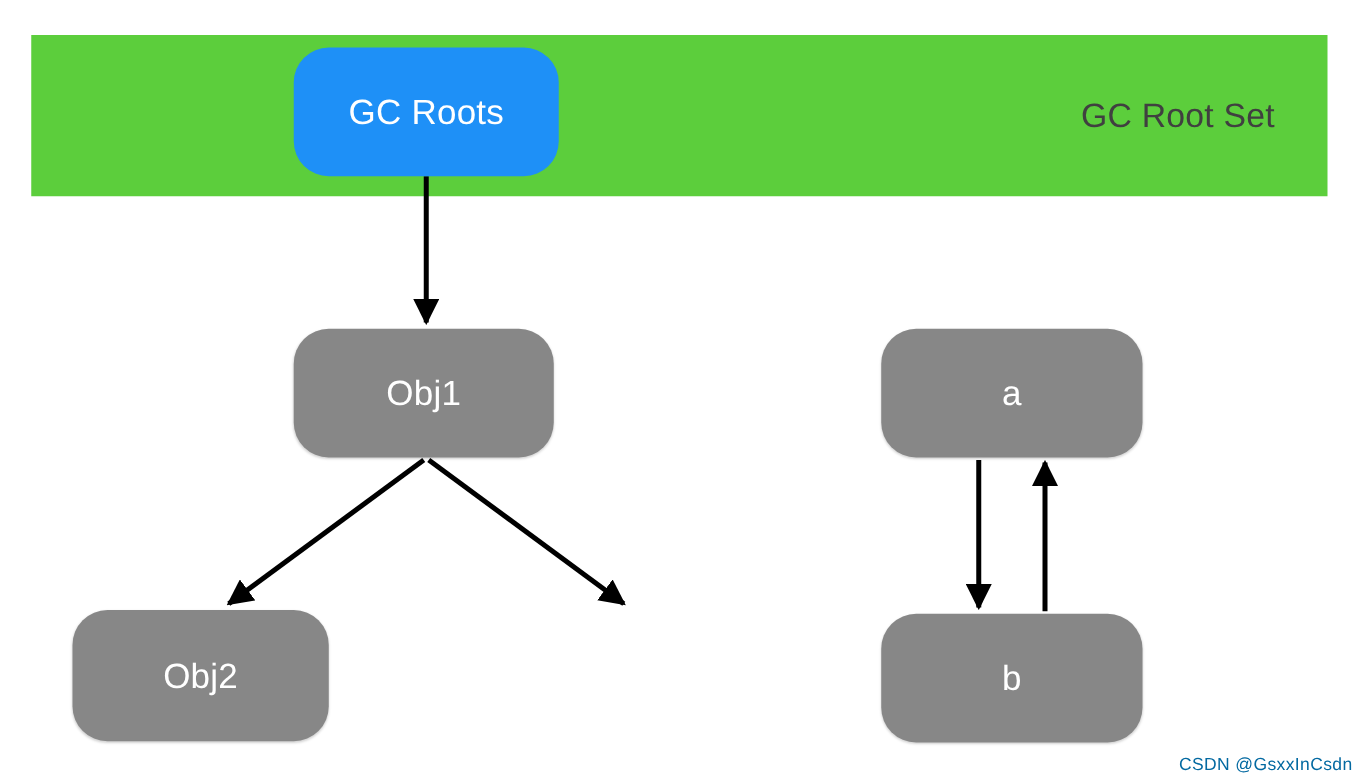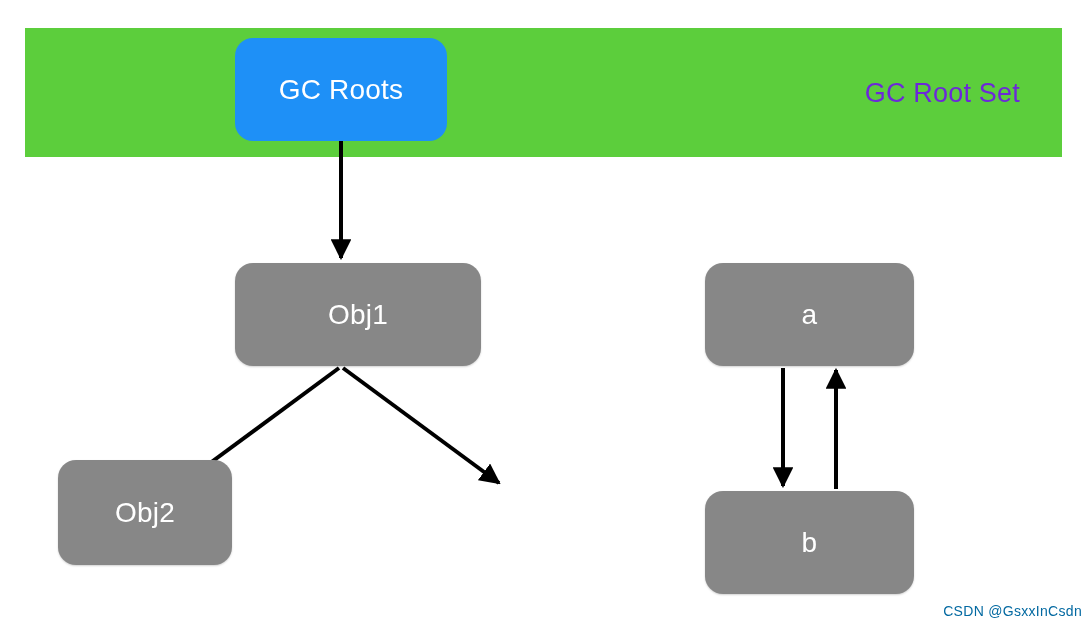--- a/index.html
+++ b/index.html
@@ -32,31 +32,31 @@
     top: 28px;
     width: 1037px;
     height: 129px;
     background: #5CCE3C;
   }
   .band-label {
     position: absolute;
     right: 42px;
     top: 50%;
     transform: translateY(-50%);
-    color: #6d28d9;
+    color: #404040;
     font-size: 27px;
     letter-spacing: 0.2px;
     white-space: nowrap;
   }
   .node {
     position: absolute;
     display: flex;
     align-items: center;
     justify-content: center;
-    border-radius: 18px;
+    border-radius: 28px;
     color: #ffffff;
     box-sizing: border-box;
   }
   .node-label {
     font-size: 28px;
     line-height: 1;
     letter-spacing: 0.2px;
     white-space: nowrap;
   }
   .node.root {
@@ -64,22 +64,22 @@
     left: 235px;
     top: 38px;
     width: 212px;
     height: 103px;
     z-index: 3;
   }
   .node.obj {
     background: #878787;
     box-shadow: 0 1px 2px rgba(0,0,0,0.18);
   }
-  .node.obj1 { left: 235px; top: 263px; width: 246px; height: 103px; }
-  .node.obj2 { left: 58px;  top: 460px; width: 174px; height: 105px; }
+  .node.obj1 { left: 235px; top: 263px; width: 208px; height: 103px; }
+  .node.obj2 { left: 58px;  top: 488px; width: 205px; height: 105px; }
   .node.obj3 { left: 405px; top: 488px; width: 205px; height: 105px; }
   .node.na   { left: 705px; top: 263px; width: 209px; height: 103px; }
   .node.nb   { left: 705px; top: 491px; width: 209px; height: 103px; }
   .watermark {
     position: absolute;
     right: 8px;
     bottom: 4px;
     color: #0369a1;
     font-size: 14px;
     letter-spacing: 0.3px;

